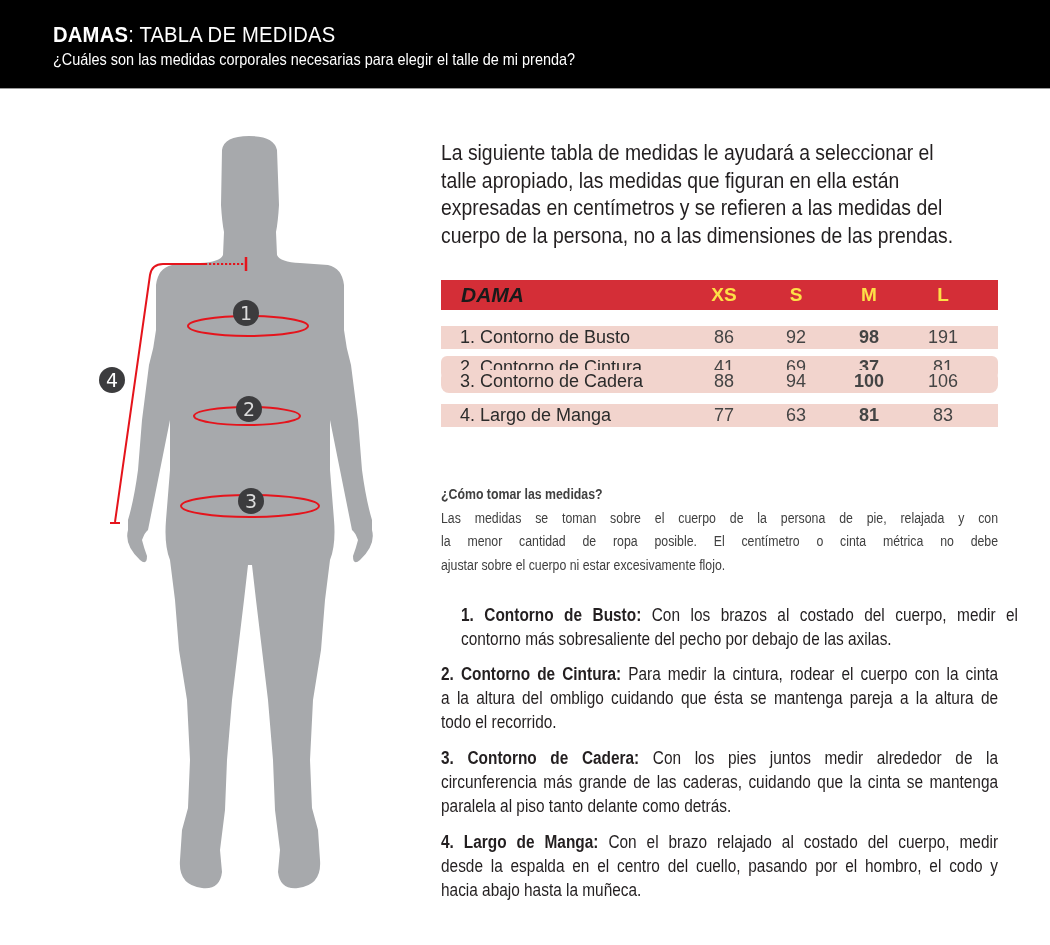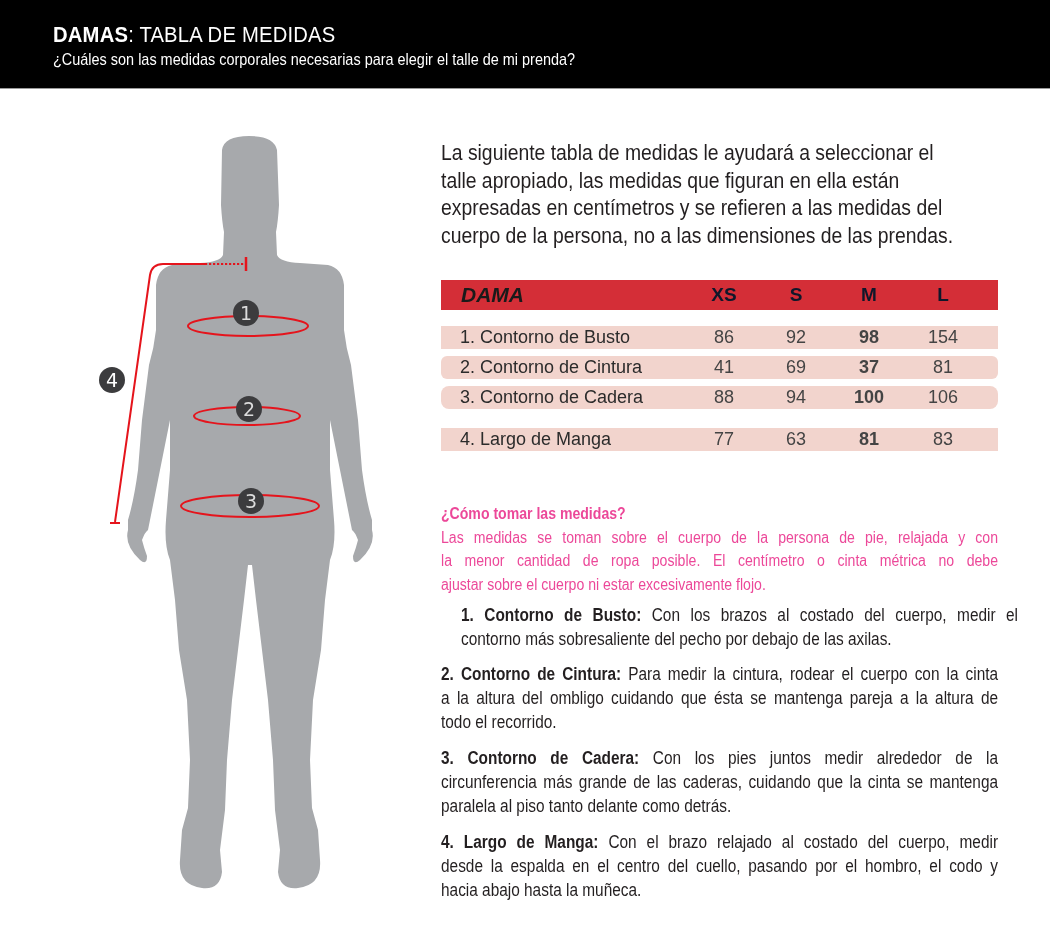--- a/index.html
+++ b/index.html
@@ -17,28 +17,28 @@
 
   .figure { position: absolute; left: 0; top: 90px; width: 420px; height: 855px; }
 
   .intro { position: absolute; left: 441px; top: 140px; width: 560px; font-size: 21.5px; line-height: 27.5px; color: #231f20; transform: scaleX(0.9); transform-origin: left; white-space: nowrap; }
   .intro div { white-space: nowrap; }
 
   .table { position: absolute; left: 441px; top: 280px; width: 557px; }
   .thead { height: 30px; background: #d42e37; display: flex; align-items: center; position: relative; }
   .thead .t-name { position: absolute; left: 20px; top: 3px; font-size: 21px; font-weight: bold; font-style: italic; color: #1a1a1a; }
   .col { position: absolute; text-align: center; width: 60px; }
-  .thead .col { top: 4px; font-size: 19px; font-weight: bold; color: #0f172a; }
+  .thead .col { top: 4px; font-size: 19px; font-weight: bold; color: #fde047; }
   .c0 { left: 253px; } .c1 { left: 325px; } .c2 { left: 398px; font-weight: bold; } .c3 { left: 472px; }
   .trow { position: absolute; left: 0; width: 557px; height: 23px; background: #f2d4cd; font-size: 18px; color: #333; }
   .trow .label { position: absolute; left: 19px; top: 1px; white-space: nowrap; color: #2b2b2b; }
   .trow .col { top: 1px; color: #444; }
-  .r0 { top: 46px; } .r1 { top: 76px; border-radius: 6px; } .r2 { top: 106px; border-radius: 8px; } .r3 { top: 148px; padding-left: 20px; }
+  .r0 { top: 46px; } .r1 { top: 76px; border-radius: 6px; } .r2 { top: 90px; border-radius: 8px; } .r3 { top: 124px; padding-left: 20px; }
 
-  .howto { position: absolute; left: 441px; top: 483px; width: 557px; font-size: 16px; line-height: 23.5px; color: #ec4899; margin-top: 19px; }
+  .howto { position: absolute; left: 441px; top: 483px; width: 557px; font-size: 14px; line-height: 23.5px; color: #404040; }
   .howto .h { font-weight: bold; transform: scaleX(0.88); transform-origin: left; white-space: nowrap; }
   .para { transform: scaleX(0.88); transform-origin: left; width: 633px; text-align: justify; text-align-last: left; }
   .para .line { white-space: nowrap; display: block; text-align: justify; text-align-last: justify; }
   .para .line.last { text-align-last: left; }
   .section { position: absolute; left: 441px; width: 557px; font-size: 17.5px; line-height: 24px; color: #231f20; }
   .section b { font-weight: bold; }
   .s1 { top: 603px; margin-left: 20px; } .s2 { top: 662px; } .s3 { top: 746px; } .s4 { top: 830px; }
 </style>
 </head>
 <body>
@@ -102,21 +102,21 @@
     <span class="col c1">S</span>
     <span class="col c2">M</span>
     <span class="col c3">L</span>
   </div>
 
   <div class="trow r0">
     <span class="label">1. Contorno de Busto</span>
     <span class="col c0">86</span>
     <span class="col c1">92</span>
     <span class="col c2">98</span>
-    <span class="col c3">154</span>
+    <span class="col c3">191</span>
   </div>
   <div class="trow r1">
     <span class="label">2. Contorno de Cintura</span>
     <span class="col c0">41</span>
     <span class="col c1">69</span>
     <span class="col c2">37</span>
     <span class="col c3">81</span>
   </div>
   <div class="trow r2">
     <span class="label">3. Contorno de Cadera</span>

